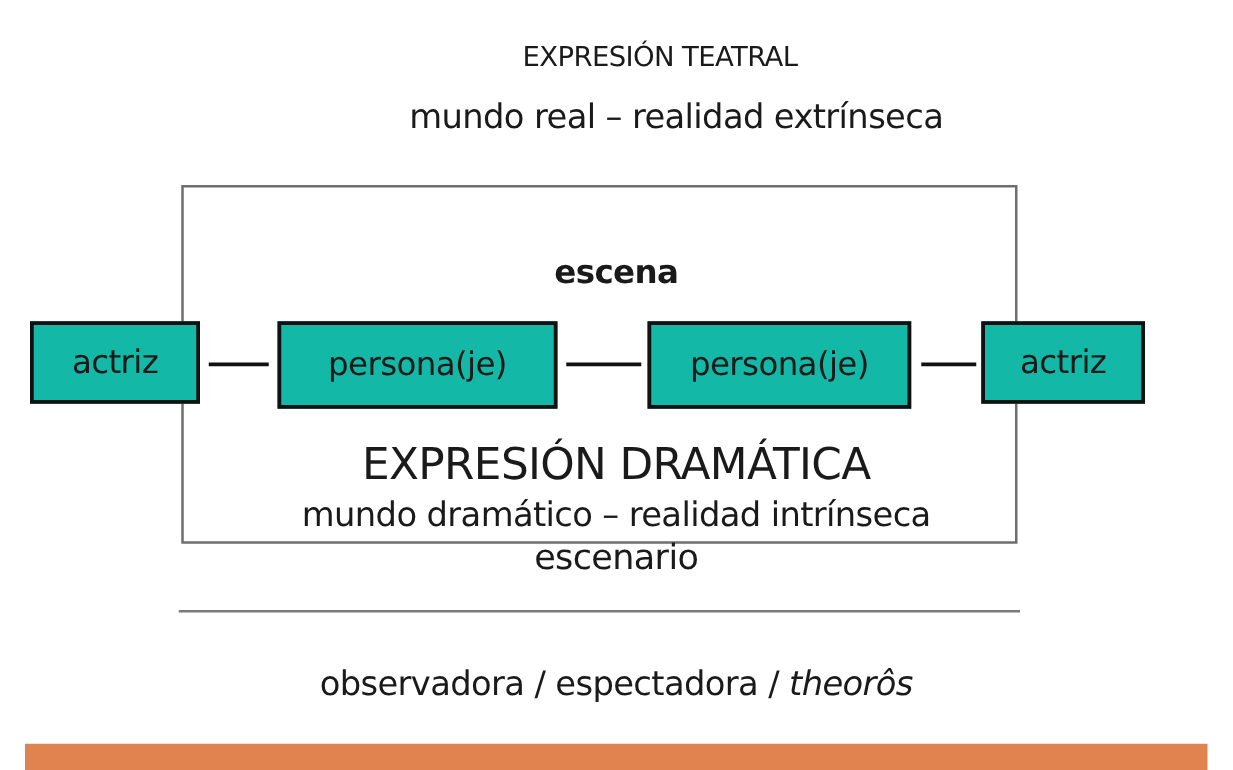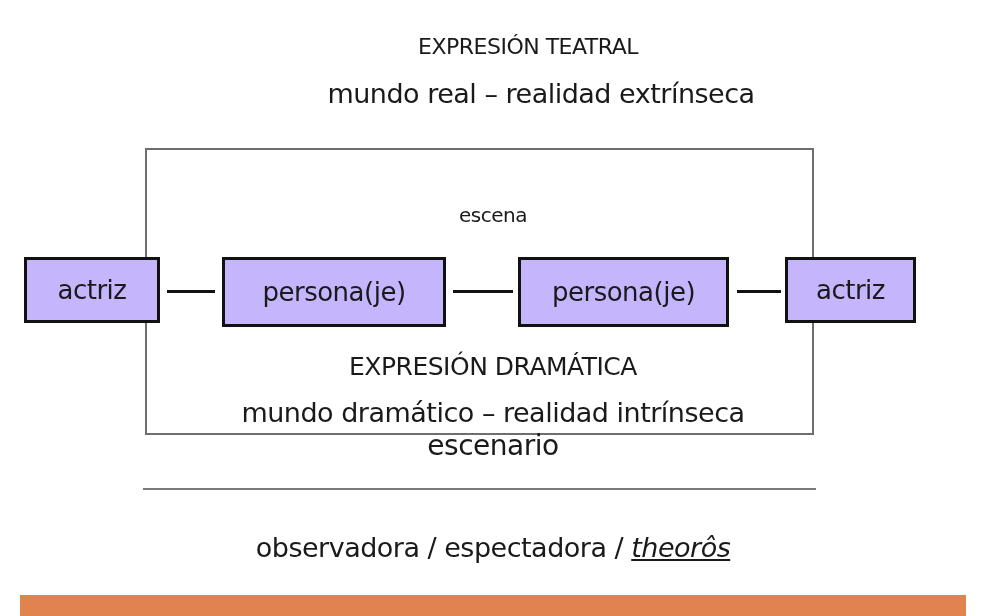--- a/index.html
+++ b/index.html
@@ -5,30 +5,30 @@
   html, body { margin:0; padding:0; background:#ffffff; }
   body { width:986px; height:616px; position:relative; overflow:hidden;
          font-family:"DejaVu Sans", sans-serif; color:#1a1a1a; }
   .abs { position:absolute; }
   .ctext { position:absolute; left:0; width:986px; text-align:center; white-space:nowrap; }
   .title1 { top:34px; font-size:22px; letter-spacing:-0.5px;padding-left:35px; }
   .title2 { top:78px; font-size:27px; letter-spacing:-0.5px;margin-left:48px; }
   .stage { left:145px; top:148px; width:669px; height:287px;
            border:2px solid #6e6e6e; box-sizing:border-box; }
   .node { position:absolute; box-sizing:border-box; border:3px solid #111;
-          background:#c4b5fd; display:flex; align-items:center; justify-content:center;
+          background:#14b8a6; display:flex; align-items:center; justify-content:center;
           font-size:26px; letter-spacing:-0.5px; }
   .conn { position:absolute; height:3px; background:#111; }
-  .escena { top:203px; font-size:20px; letter-spacing:-0.5px; }
-  .dram1 { top:352px; font-size:25px; letter-spacing:-0.5px; }
+  .escena { top:203px; font-size:26px; letter-spacing:-0.5px;font-weight:bold; }
+  .dram1 { top:352px; font-size:35px; letter-spacing:-0.5px; }
   .dram2 { top:397px; font-size:27px; letter-spacing:-0.5px;text-align:center; }
   .escenario { top:429px; font-size:28px; letter-spacing:-0.5px; }
   .ground { left:143px; top:488px; width:673px; height:2px; background:#7a7a7a; }
   .observer { top:532px; font-size:27px; letter-spacing:-0.5px; }
-  .observer i { font-style:italic;text-decoration:underline; }
+  .observer i { font-style:italic; }
   .bar { left:20px; top:595px; width:946px; height:21px; }
 </style>
 </head>
 <body>
 
 <div class="ctext title1">EXPRESIÓN TEATRAL</div>
 <div class="ctext title2">mundo real – realidad extrínseca</div>
 
 <div class="abs stage"></div>
 

